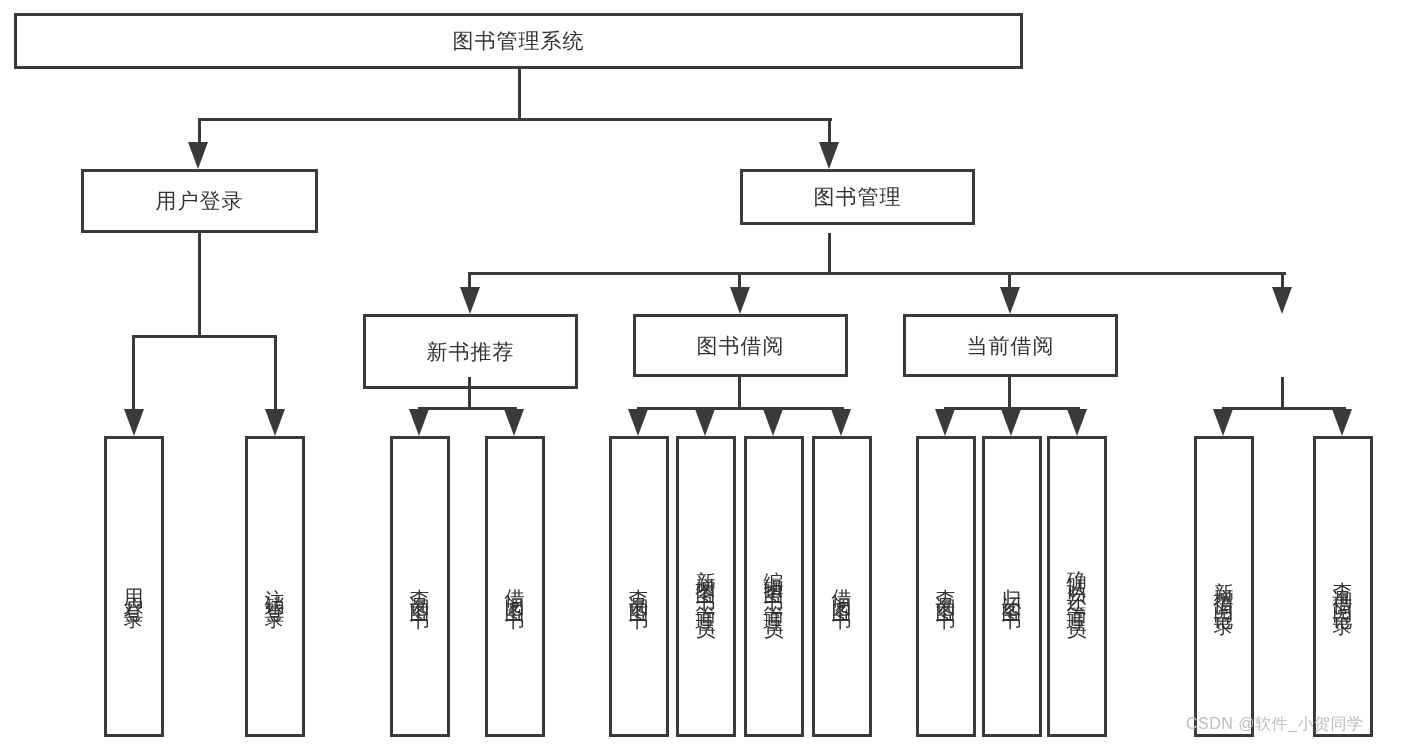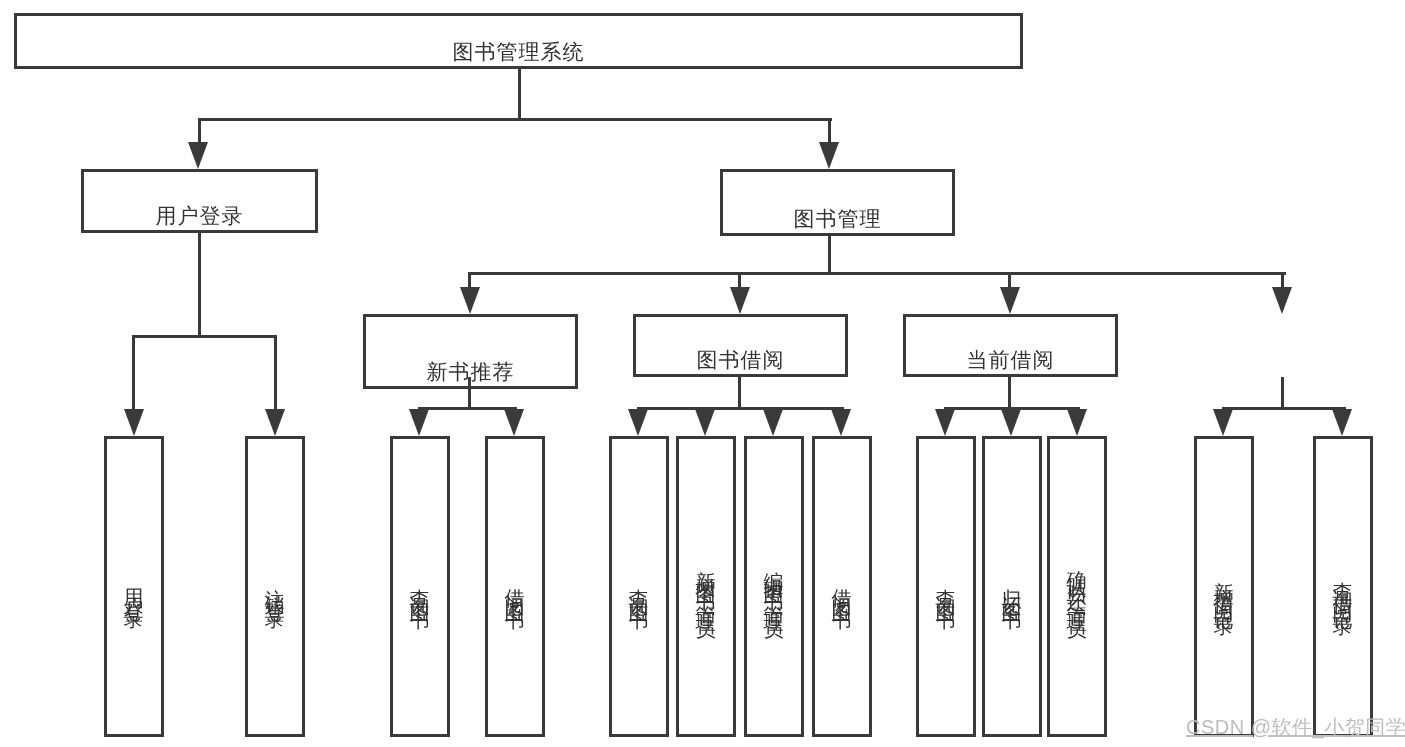--- a/index.html
+++ b/index.html
@@ -16,21 +16,21 @@
     font-family:"Liberation Sans","DejaVu Sans",sans-serif;
     color:var(--text);
     overflow:hidden;
   }
   
   .node{
     position:absolute;
     box-sizing:border-box;
     border:3px solid var(--line);
     background:#fff;
-    display:flex;align-items:flex-end;justify-content:center;
+    display:flex;align-items:center;justify-content:center;
     font-size:21px;
     letter-spacing:1px;
     color:var(--text);
   }
   .vnode{
     position:absolute;
     box-sizing:border-box;
     border:3px solid var(--line);
     background:#fff;
     display:flex;align-items:center;justify-content:center;
@@ -45,25 +45,24 @@
   }
   
   .hl{position:absolute;height:3px;background:var(--line);}
   .vl{position:absolute;width:3px;background:var(--line);}
   .ah{position:absolute;width:0;height:0;
       border-left:10px solid transparent;
       border-right:10px solid transparent;
       border-top:27px solid var(--line);}
   .watermark{
     position:absolute;
-    font-size:20px;
+    font-size:16px;
     letter-spacing:0.5px;
     color:var(--watermark);
     white-space:nowrap;
-    text-decoration:underline;
   }
 </style>
 </head>
 <body>
 
 <div id="canvas">
 
   <div class="node" style="left:14px;top:13px;width:1009px;height:56px">
     <span>图书管理系统</span>
   </div>
@@ -71,21 +70,21 @@
   <div class="vl" style="left:518px;top:68px;height:50px"></div>
   <div class="hl" style="left:198px;top:118px;width:634px"></div>
   <div class="vl" style="left:198px;top:118px;height:26px"></div>
   <div class="ah" style="left:188px;top:142px"></div>
   <div class="vl" style="left:828px;top:118px;height:26px"></div>
   <div class="ah" style="left:819px;top:142px"></div>
 
   <div class="node" style="left:81px;top:169px;width:237px;height:64px">
     <span>用户登录</span>
   </div>
-  <div class="node" style="left:720px;top:169px;width:235px;height:67px">
+  <div class="node" style="left:740px;top:169px;width:235px;height:56px">
     <span>图书管理</span>
   </div>
 
   <div class="vl" style="left:198px;top:233px;height:105px"></div>
   <div class="hl" style="left:132px;top:335px;width:145px"></div>
   <div class="vl" style="left:132px;top:335px;height:77px"></div>
   <div class="ah" style="left:124px;top:409px"></div>
   <div class="vl" style="left:274px;top:335px;height:77px"></div>
   <div class="ah" style="left:265px;top:409px"></div>
 

